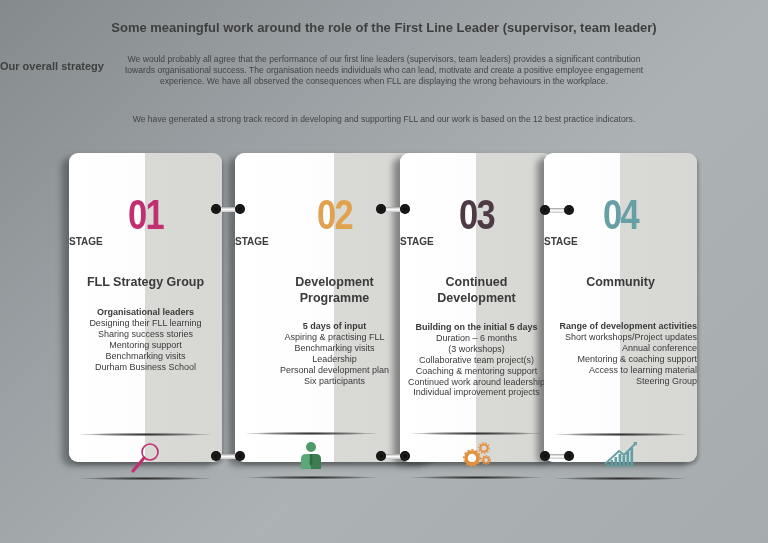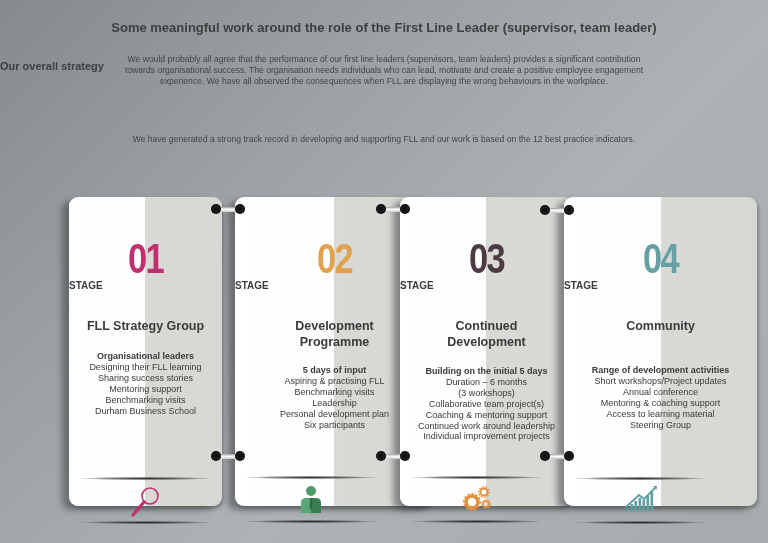--- a/index.html
+++ b/index.html
@@ -16,29 +16,28 @@
   .subtitle {
     position: absolute; left: 0; top: 60px; width: 768px; text-align: left;
     font-size: 11px; font-weight: bold; color: #3f3f3f;
   }
   .intro {
     position: absolute; left: 100px; top: 54px; width: 568px; text-align: center;
     font-size: 8.6px; line-height: 11.2px; color: #444;
   }
   .intro2 {
     position: absolute; left: 60px; top: 114px; width: 648px; text-align: center;
-    font-size: 8.6px; line-height: 11.2px; color: #444; margin-top: 20px;
+    font-size: 8.6px; line-height: 11.2px; color: #444;
   }
   .card {
     position: absolute; top: 153px; width: 153px; height: 309px;
     border-radius: 9px;
     background: linear-gradient(to right, #ffffff 0%, #fdfdfd 50%, #d9dad6 50%, #d7d8d4 100%);
     box-shadow: -7px 4px 6px rgba(60,64,66,0.55), 2px 3px 3px rgba(60,64,66,0.35);
     overflow: visible;
-    margin-top: 44px;
   }
   .stage-num {
     position: absolute; left: 0; top: 40px; width: 100%; text-align: center;
     font-size: 42px; font-weight: bold; letter-spacing: -2px;
     transform: scaleX(0.82); line-height: 44px;
     font-family: "Liberation Sans Narrow", "Liberation Sans", sans-serif;
   }
   .stage-label {
     position: absolute; left: 0; top: 83px; width: 100%; text-align: left;
     font-size: 10px; font-weight: bold; color: #3c3c3c;
@@ -123,21 +122,21 @@
   <div class="line" style="top:279px;"></div>
   <div class="line" style="top:323px;"></div>
   <svg class="icon" style="top:284px;" viewBox="0 0 50 40">
     <circle cx="25" cy="10" r="5" fill="#4f9a69"></circle>
     <path d="M15 32 L15 22 Q15 17 20 17 L25 17 L25 32 Z" fill="#5aa877"></path>
     <path d="M25 17 L30 17 Q35 17 35 22 L35 32 L25 32 Z" fill="#3d7d52"></path>
     <path d="M24 17 L26 17 L26.5 27 L25 29 L23.5 27 Z" fill="#2e6a42"></path>
   </svg>
 </div>
 
-<div class="card" style="left:400px;padding-left:20px;">
+<div class="card" style="left:400px;">
   <div class="stage-num" style="color:#4d3a45;">03</div>
   <div class="stage-label">STAGE</div>
   <div class="card-title">
     <div>Continued</div>
     <div>Development</div>
   </div>
   <div class="card-body" style="top:169px;">
     <div class="lead">Building on the initial 5 days</div>
     <div>Duration – 6 months</div>
     <div>(3 workshops)</div>
@@ -153,27 +152,27 @@
       <circle cx="21" cy="22" r="6" stroke-width="3.5"></circle>
       <circle cx="21" cy="22" r="8.2" stroke-width="1.5" stroke-dasharray="2.2 2"></circle>
       <circle cx="33" cy="12" r="3.6" stroke-width="2"></circle>
       <circle cx="33" cy="12" r="5.3" stroke-width="1.3" stroke-dasharray="1.6 1.6"></circle>
       <circle cx="35" cy="24" r="2.8" stroke-width="1.8"></circle>
       <circle cx="35" cy="24" r="4.3" stroke-width="1.2" stroke-dasharray="1.4 1.4"></circle>
     </g>
   </svg>
 </div>
 
-<div class="card" style="left:564px;padding-left:40px;">
+<div class="card" style="left:544px;">
   <div class="stage-num" style="color:#67a0a4;">04</div>
   <div class="stage-label">STAGE</div>
   <div class="card-title">
     <div>Community</div>
   </div>
-  <div class="card-body" style="top:168px;">
+  <div class="card-body" style="top:168px;text-align:right;">
     <div class="lead">Range of development activities</div>
     <div>Short workshops/Project updates</div>
     <div>Annual conference</div>
     <div>Mentoring &amp; coaching  support</div>
     <div>Access to learning material</div>
     <div>Steering Group</div>
   </div>
   <div class="line" style="top:280px;"></div>
   <div class="line" style="top:324px;"></div>
   <svg class="icon" style="top:284px;" viewBox="0 0 50 40">

